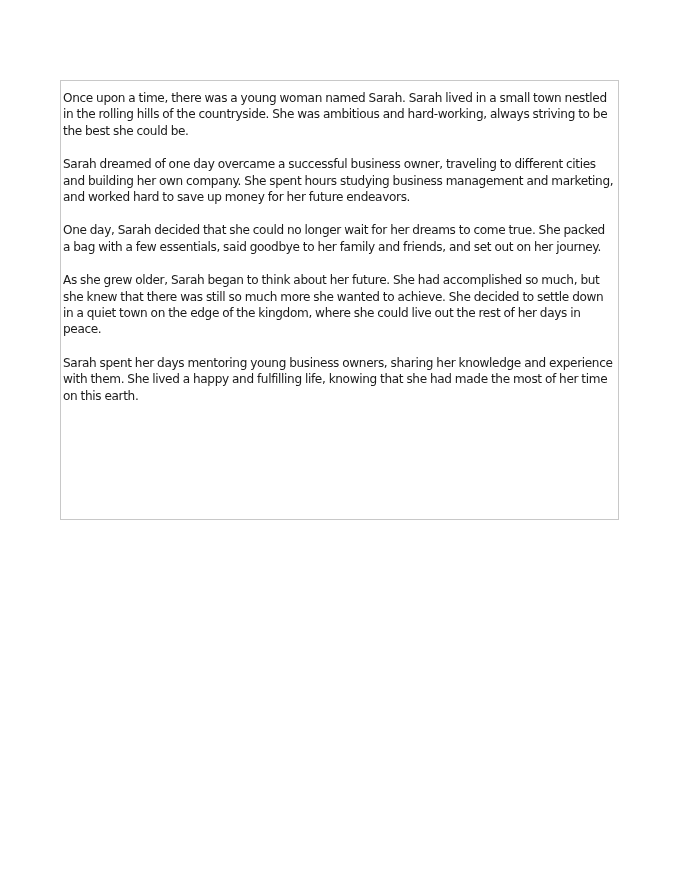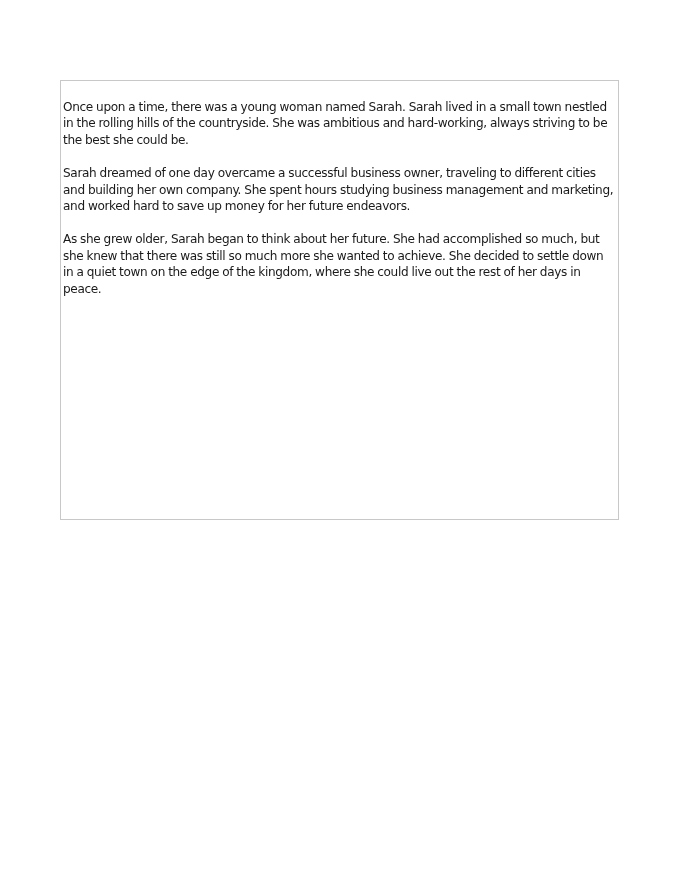--- a/index.html
+++ b/index.html
@@ -14,33 +14,35 @@
     overflow: hidden;
   }
   .doc-box {
     position: absolute;
     left: 60px;
     top: 80px;
     width: 559px;
     height: 440px;
     box-sizing: border-box;
     border: 1px solid #c8c8c8;
-    padding: 18px 4px 0 2px;
+    padding: 9px 4px 0 2px;
     background: #ffffff;
   }
   .para {
     margin: 0 0 17px 0;
     font-family: "DejaVu Sans", sans-serif;
     font-size: 12.1px;
     line-height: 16.4px;
     color: #1a1a1a;
     letter-spacing: -0.35px;
     word-spacing: -0.3px;
   }
 </style>
 </head>
 <body>
 
 <div class="doc-box">
   <p class="para">Once upon a time, there was a young woman named Sarah. Sarah lived in a small town nestled in the rolling hills of the countryside. She was ambitious and hard-working, always striving to be the best she could be.</p>
   <p class="para">Sarah dreamed of one day overcame a successful business owner, traveling to different cities and building her own company. She spent hours studying business management and marketing, and worked hard to save up money for her future endeavors.</p>
+  <p class="para">One day, Sarah decided that she could no longer wait for her dreams to come true. She packed a bag with a few essentials, said goodbye to her family and friends, and set out on her journey.</p>
   <p class="para">As she grew older, Sarah began to think about her future. She had accomplished so much, but she knew that there was still so much more she wanted to achieve. She decided to settle down in a quiet town on the edge of the kingdom, where she could live out the rest of her days in peace.</p>
+  <p class="para">Sarah spent her days mentoring young business owners, sharing her knowledge and experience with them. She lived a happy and fulfilling life, knowing that she had made the most of her time on this earth.</p>
 </div>
 
 </body></html>

